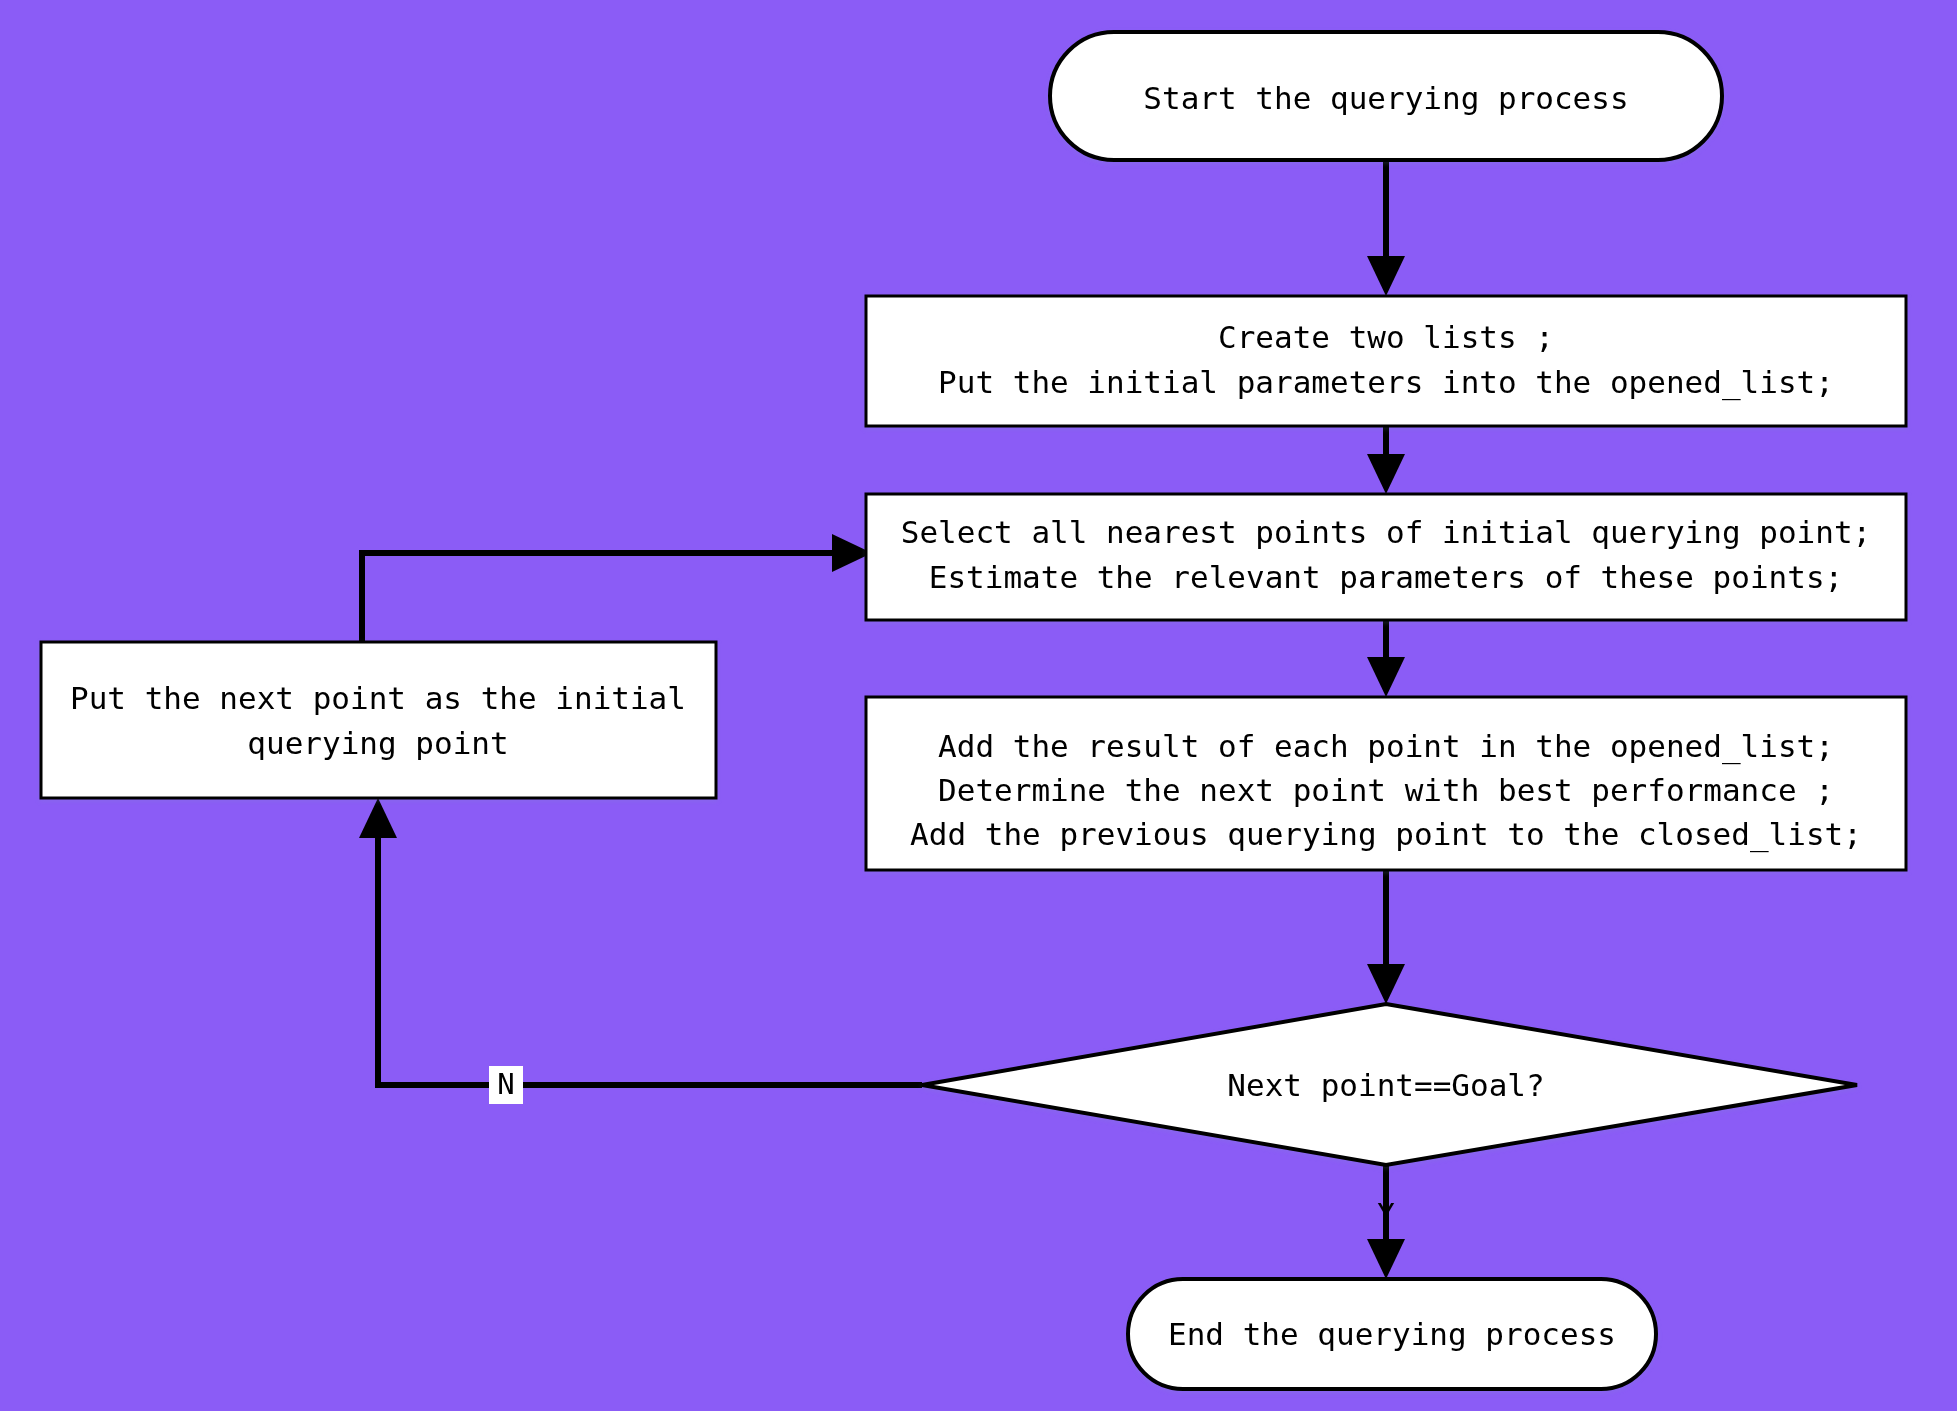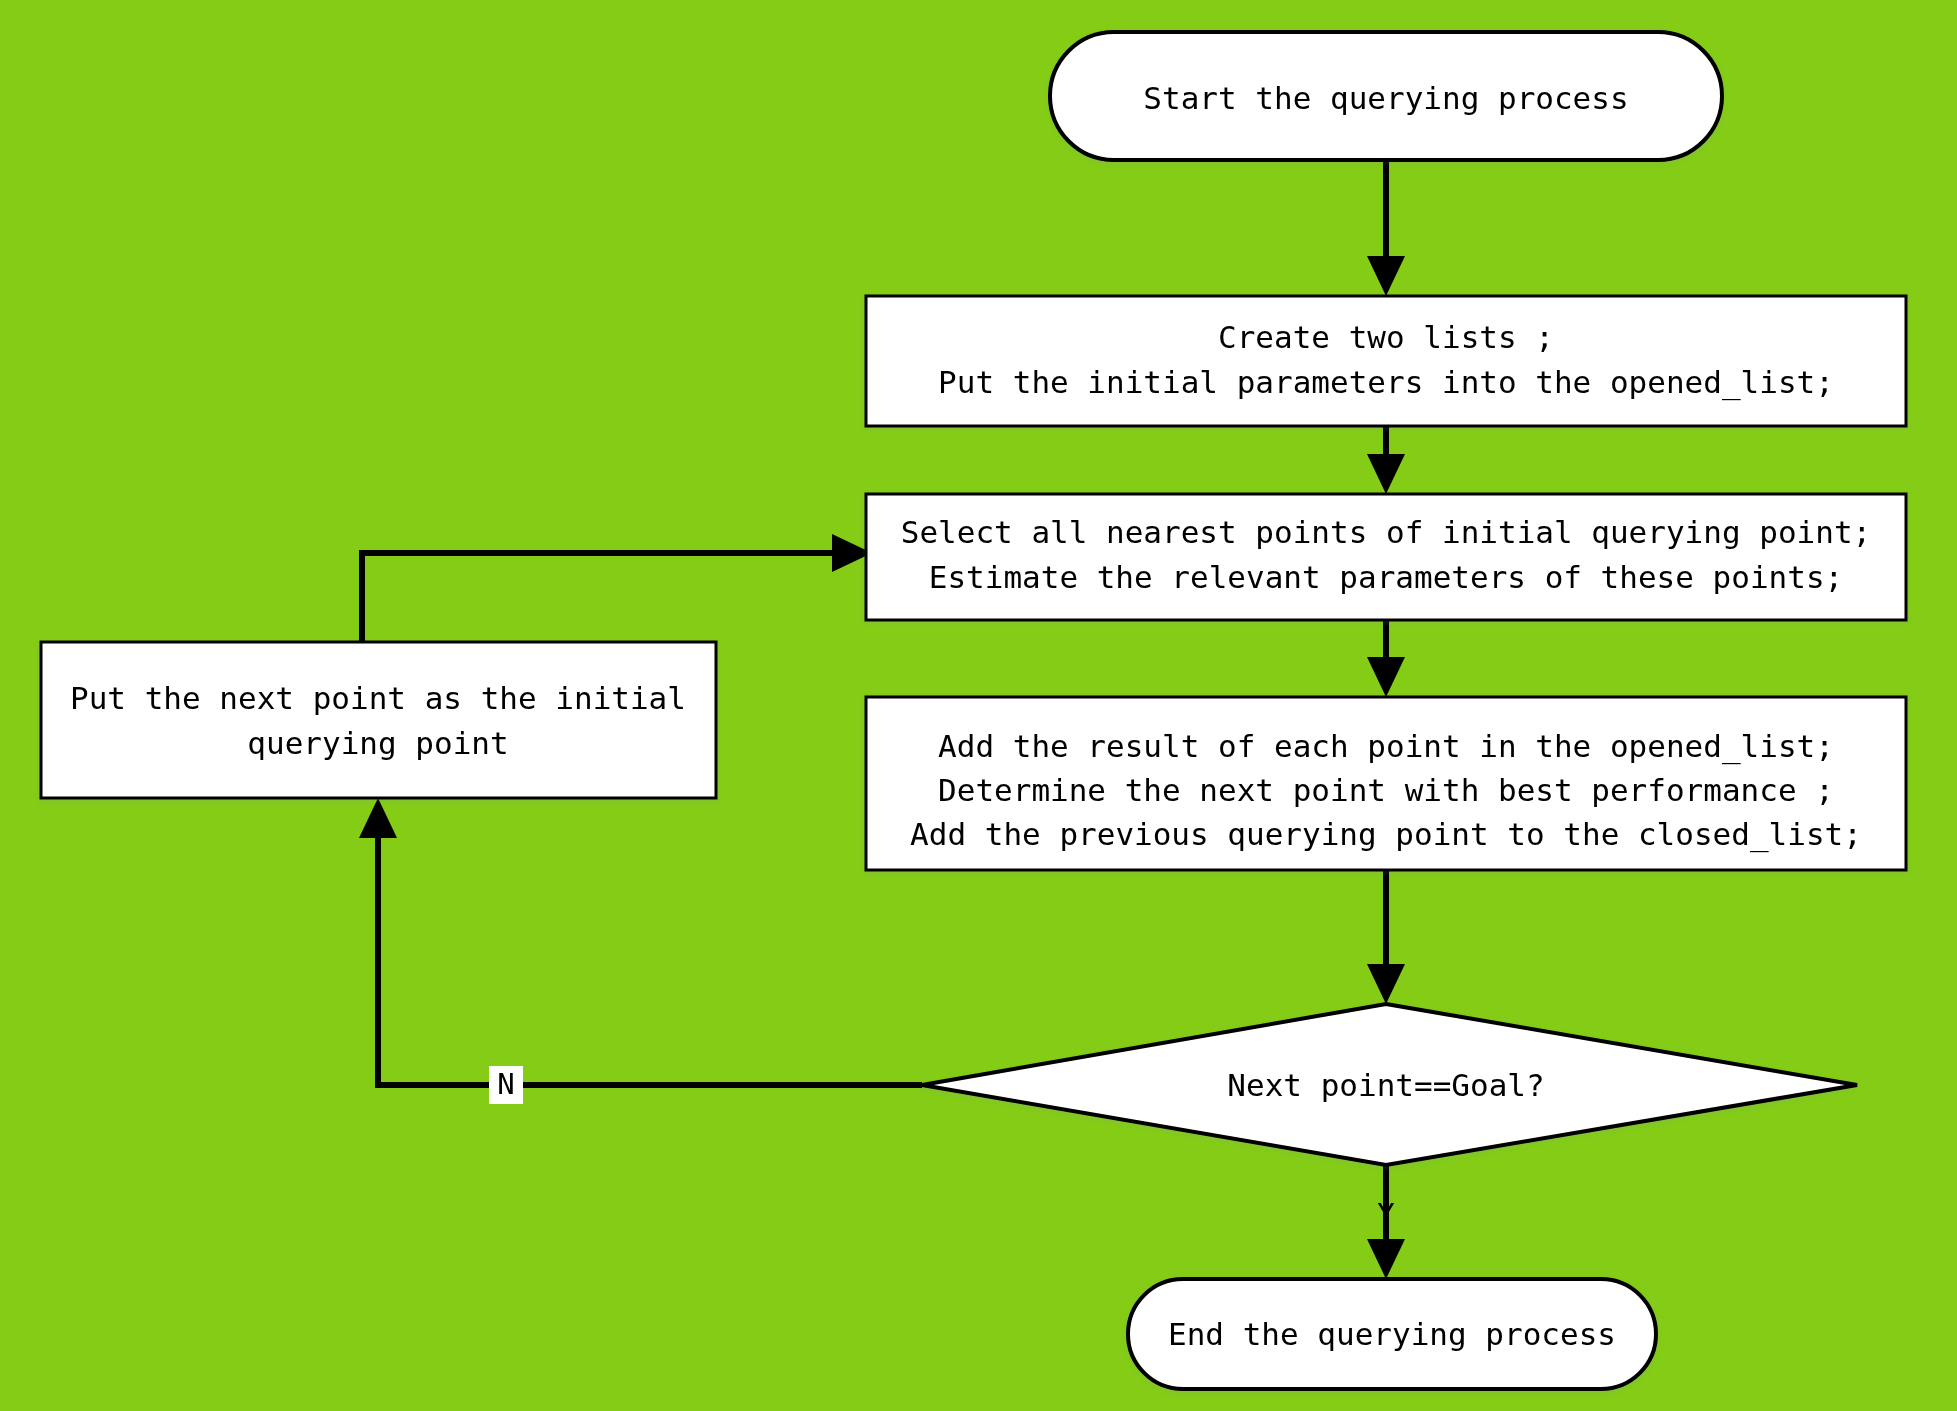--- a/index.html
+++ b/index.html
@@ -4,21 +4,21 @@
 <style>
   html, body {
     margin: 0;
     padding: 0;
     background: #ffffff;
   }
   #flowchart-root {
     position: relative;
     width: 1957px;
     height: 1411px;
-    background: #84cc16;
+    background: #8b5cf6;
     font-family: "DejaVu Sans Mono", "Liberation Mono", monospace;
     overflow: hidden;
   }
   svg.chart-canvas {
     position: absolute;
     top: 0;
     left: 0;
     width: 1957px;
     height: 1411px;
   }

